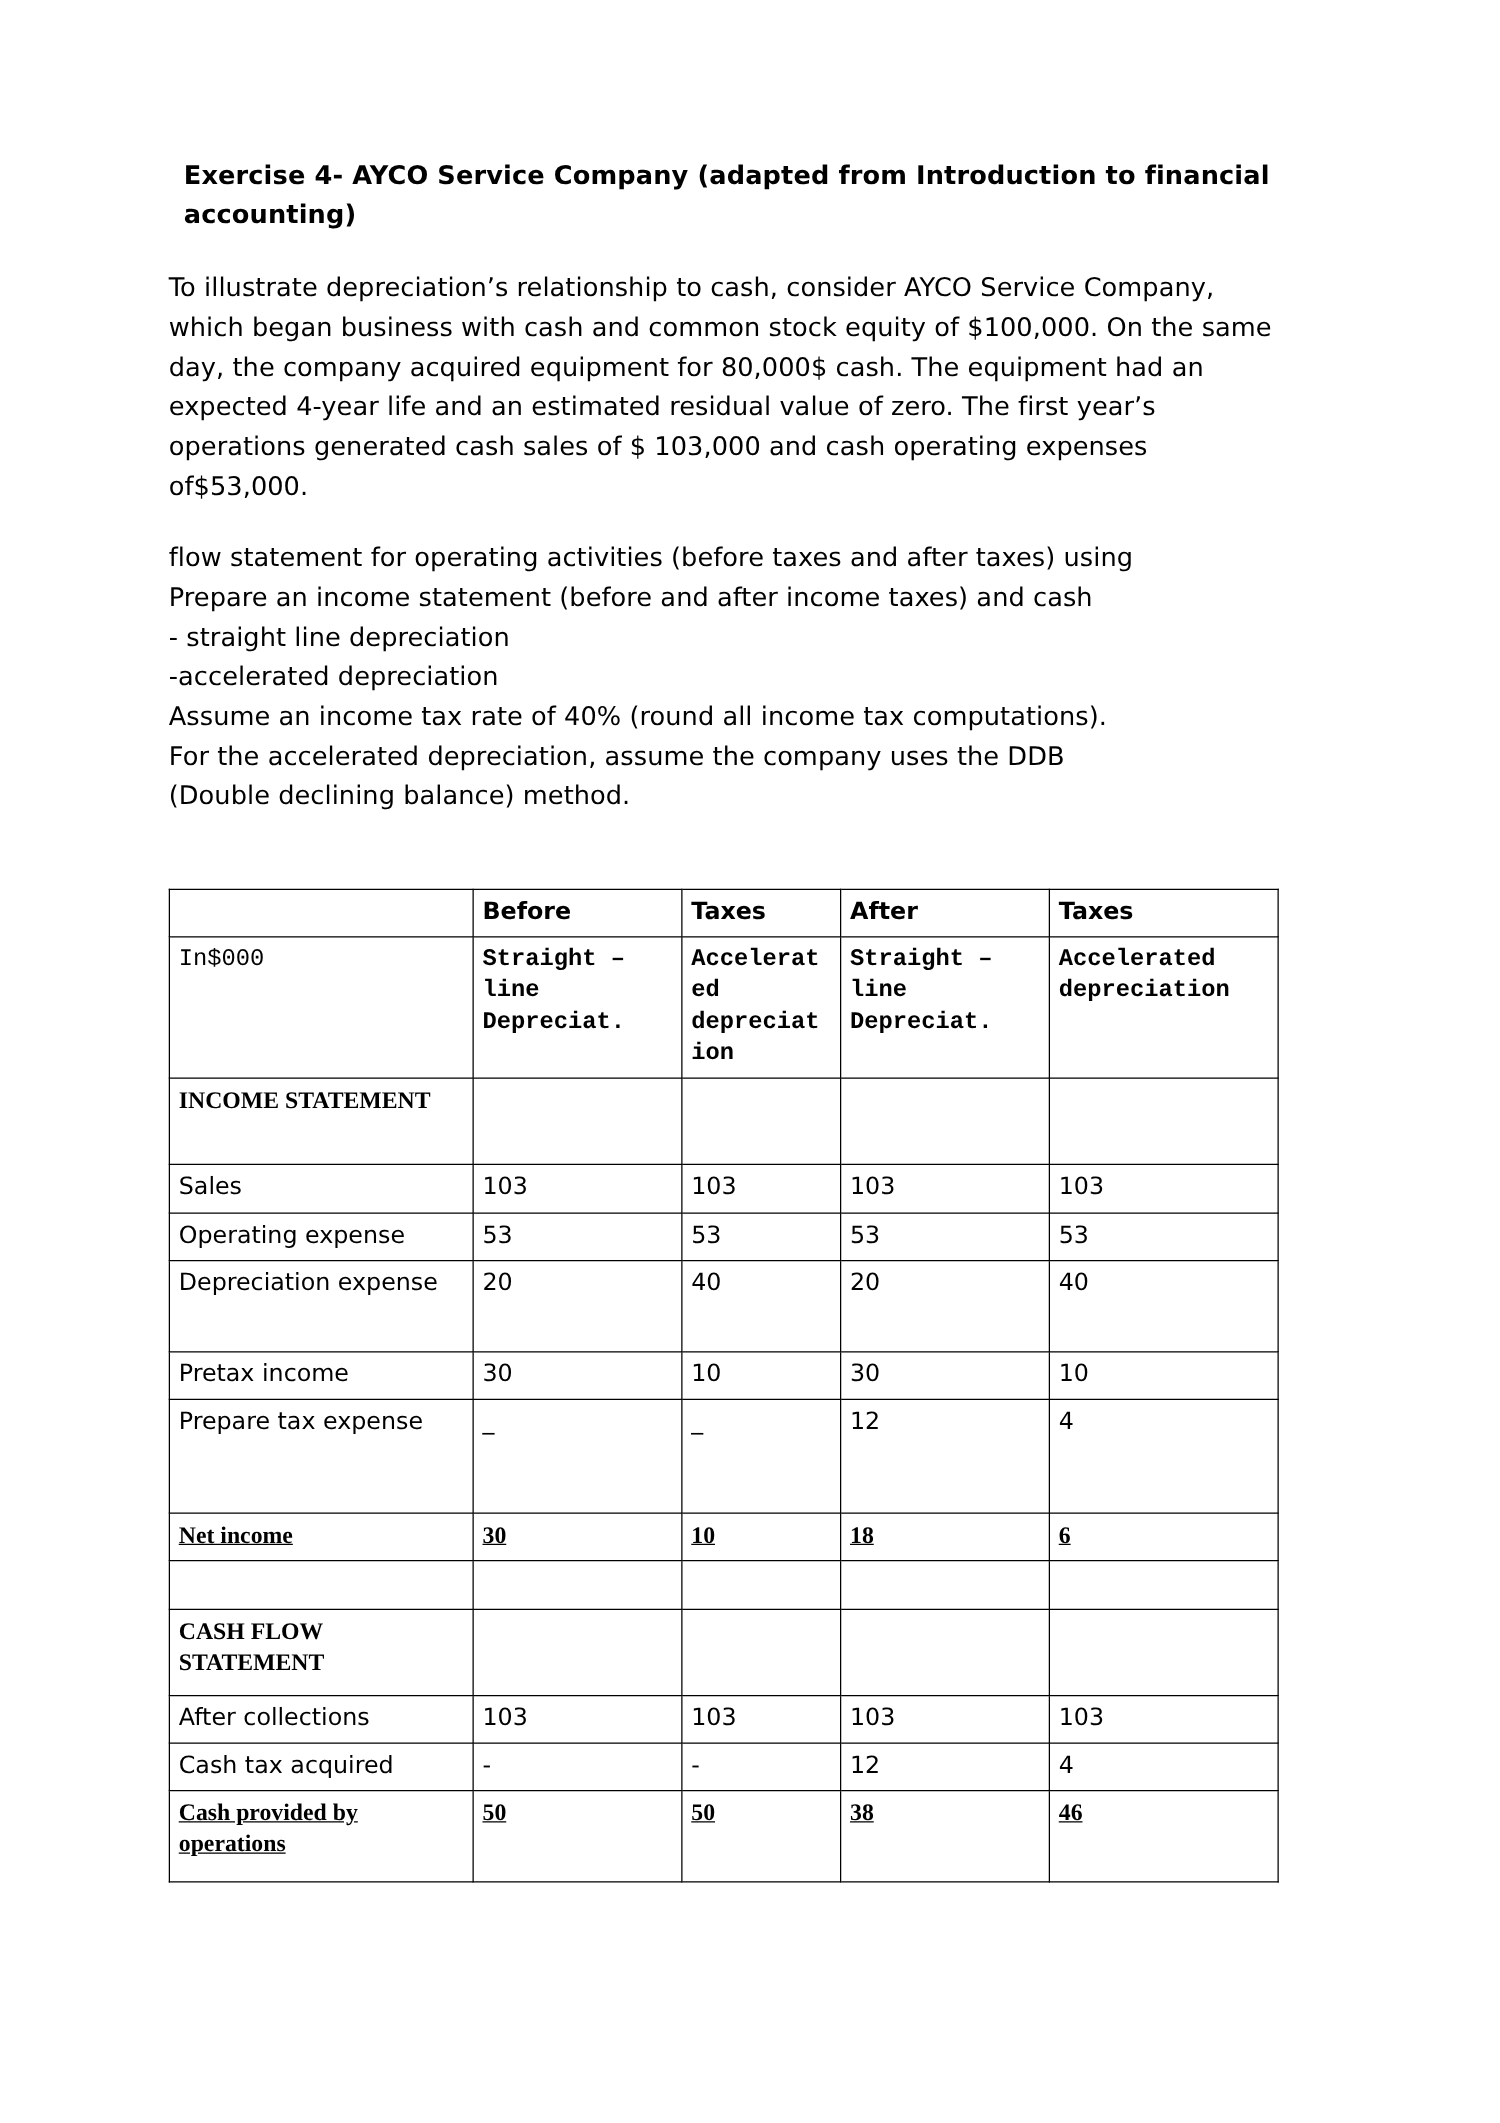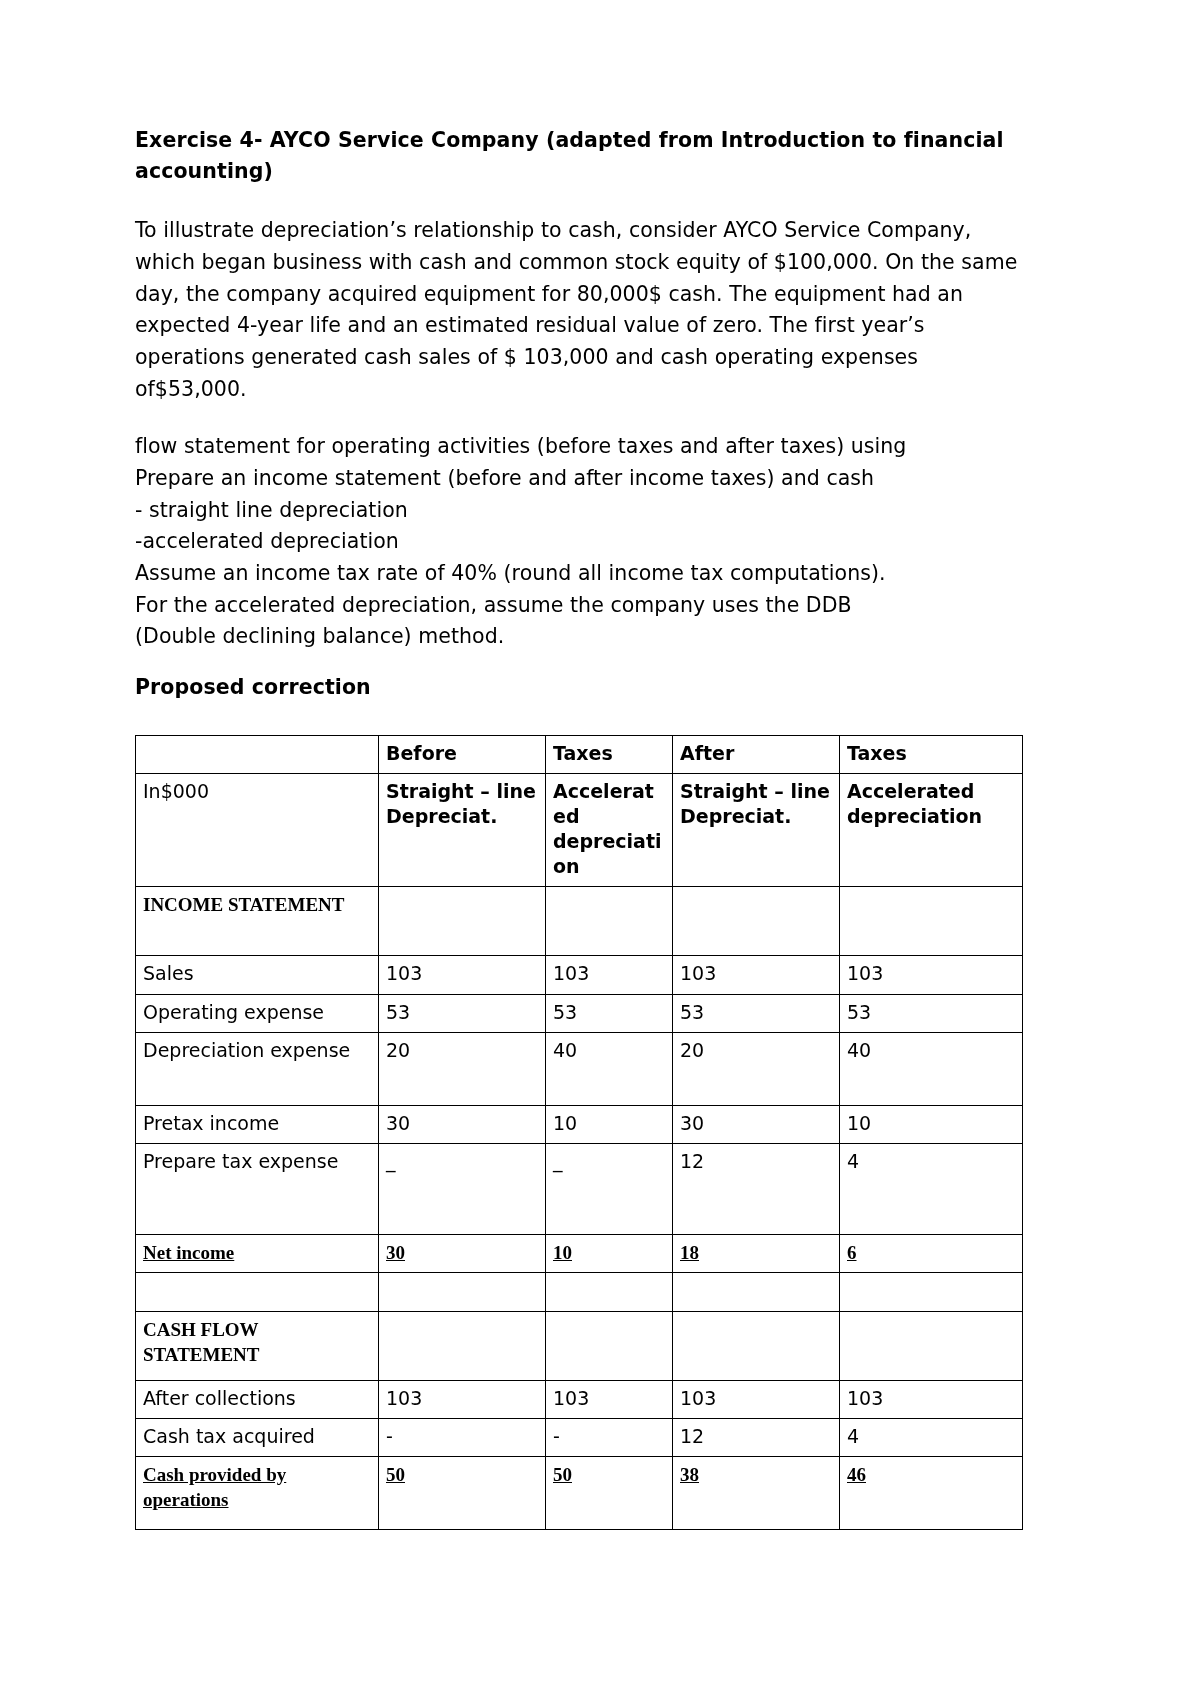--- a/index.html
+++ b/index.html
@@ -19,21 +19,21 @@
     width: 1200px;
     height: 1698px;
     background: #ffffff;
     box-sizing: border-box;
     padding: 125px 180px 0 135px;
   }
   .doc-title {
     font-size: 20.5px;
     font-weight: bold;
     line-height: 1.52;
-    margin: 0 0 0 0;
+    margin: 0 0 0 12px;
     letter-spacing: 0.1px;
   }
   .para {
     font-size: 20.5px;
     line-height: 1.545;
     margin: 0;
     letter-spacing: 0.05px;
   }
   .spacer-lg { height: 28px; }
   .spacer-md { height: 26px; }
@@ -61,21 +61,21 @@
   }
   .col-label  { width: 243px; }
   .col-c1     { width: 167px; }
   .col-c2     { width: 127px; }
   .col-c3     { width: 167px; }
   .col-c4     { width: 183px; }
 
   td.bold  { font-weight: bold; font-family: Liberation Serif, serif; }
   td.hdr   { font-weight: bold; }
   .u { text-decoration: underline; font-weight: bold; display: inline; }
-  td.tall-1 { height: 92px; }
+  td.tall-1 { height: 92px; font-family: Liberation Mono, monospace; }
   td.tall-2 { height: 56px; }
   td.tall-3 { height: 60px; }
   td.blankrow { height: 26px; }
   td.tax-row { height: 78px; }
 </style>
 </head>
 <body>
 
 <div class="page">
 
@@ -90,21 +90,20 @@
   <div class="para">flow statement for operating activities (before taxes and after taxes) using</div>
   <div class="para">Prepare an income statement (before and after income taxes) and cash</div>
   <div class="para">- straight line depreciation</div>
   <div class="para">-accelerated depreciation</div>
   <div class="para">Assume an income tax rate of 40% (round all income tax computations).</div>
   <div class="para">For the accelerated depreciation, assume the company uses the DDB</div>
   <div class="para">(Double declining balance) method.</div>
 
   <div class="spacer-sm"></div>
 
-  <div class="section-head">Proposed correction</div>
 
   <table class="fin">
     <colgroup>
       <col class="col-label">
       <col class="col-c1">
       <col class="col-c2">
       <col class="col-c3">
       <col class="col-c4">
     </colgroup>
     <tbody>

